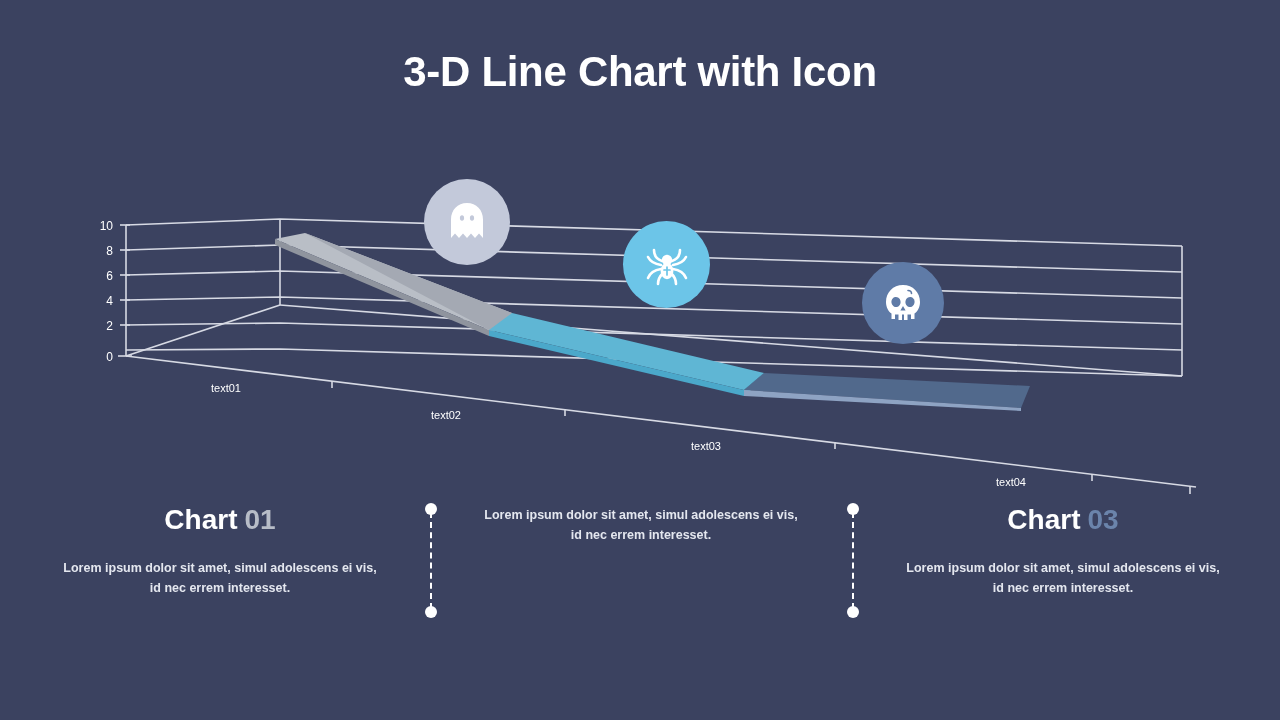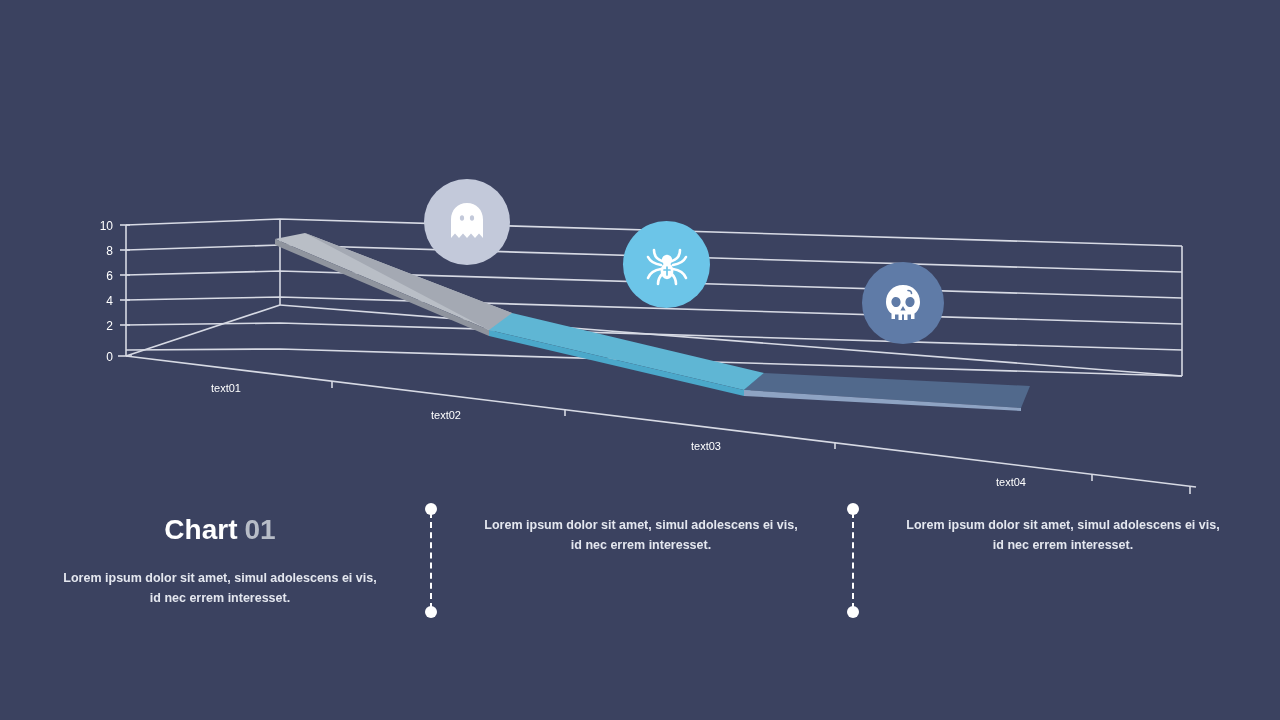--- a/index.html
+++ b/index.html
@@ -61,21 +61,20 @@
     top: 505px;
     left: 0;
     width: 1280px;
     height: 130px;
   }
   .legend-col {
     position: absolute;
     top: 0;
     width: 340px;
     text-align: center;
-    margin-top: 10px;
   }
   #legend-col-1 { left: 50px; }
   #legend-col-2 { left: 471px; }
   #legend-col-3 { left: 893px; }
   .legend-title {
     font-size: 28px;
     font-weight: bold;
     color: #ffffff;
     margin: 0 0 22px 0;
     line-height: 1.1;
@@ -124,20 +123,21 @@
     font-size: 12px;
     fill: #ffffff;
     font-family: "Liberation Sans", sans-serif;
   }
 </style>
 </head>
 <body>
 
 <div class="slide">
 
+  <div id="title">3-D Line Chart with Icon</div>
 
   <svg id="chart-svg" width="1280" height="500" viewBox="0 0 1280 500">
 
     <g stroke="#d7dae4" stroke-width="1.6" fill="none">
       <polyline points="126,225 280,219 1182,246"></polyline>
       <polyline points="126,250 280,245 1182,272"></polyline>
       <polyline points="126,275 280,271 1182,298"></polyline>
       <polyline points="126,300 280,297 1182,324"></polyline>
       <polyline points="126,325 280,323 1182,350"></polyline>
       <polyline points="126,350 280,349 1182,376"></polyline>
@@ -250,20 +250,23 @@
         <span>Chart</span><span class="num" style="color:#b7bcc7">01</span>
       </div>
       <div class="legend-desc">Lorem ipsum dolor sit amet, simul adolescens ei vis, id nec errem interesset.</div>
     </div>
 
     <div class="legend-col" id="legend-col-2">
       <div class="legend-desc">Lorem ipsum dolor sit amet, simul adolescens ei vis, id nec errem interesset.</div>
     </div>
 
     <div class="legend-col" id="legend-col-3">
+      <div class="legend-title">
+        <span>Chart</span><span class="num" style="color:#6b84ab">03</span>
+      </div>
       <div class="legend-desc">Lorem ipsum dolor sit amet, simul adolescens ei vis, id nec errem interesset.</div>
     </div>
 
   </div>
 
   <div class="divider" id="divider-1">
     <div class="dot top"></div>
     <div class="dash"></div>
     <div class="dot bottom"></div>
   </div>

